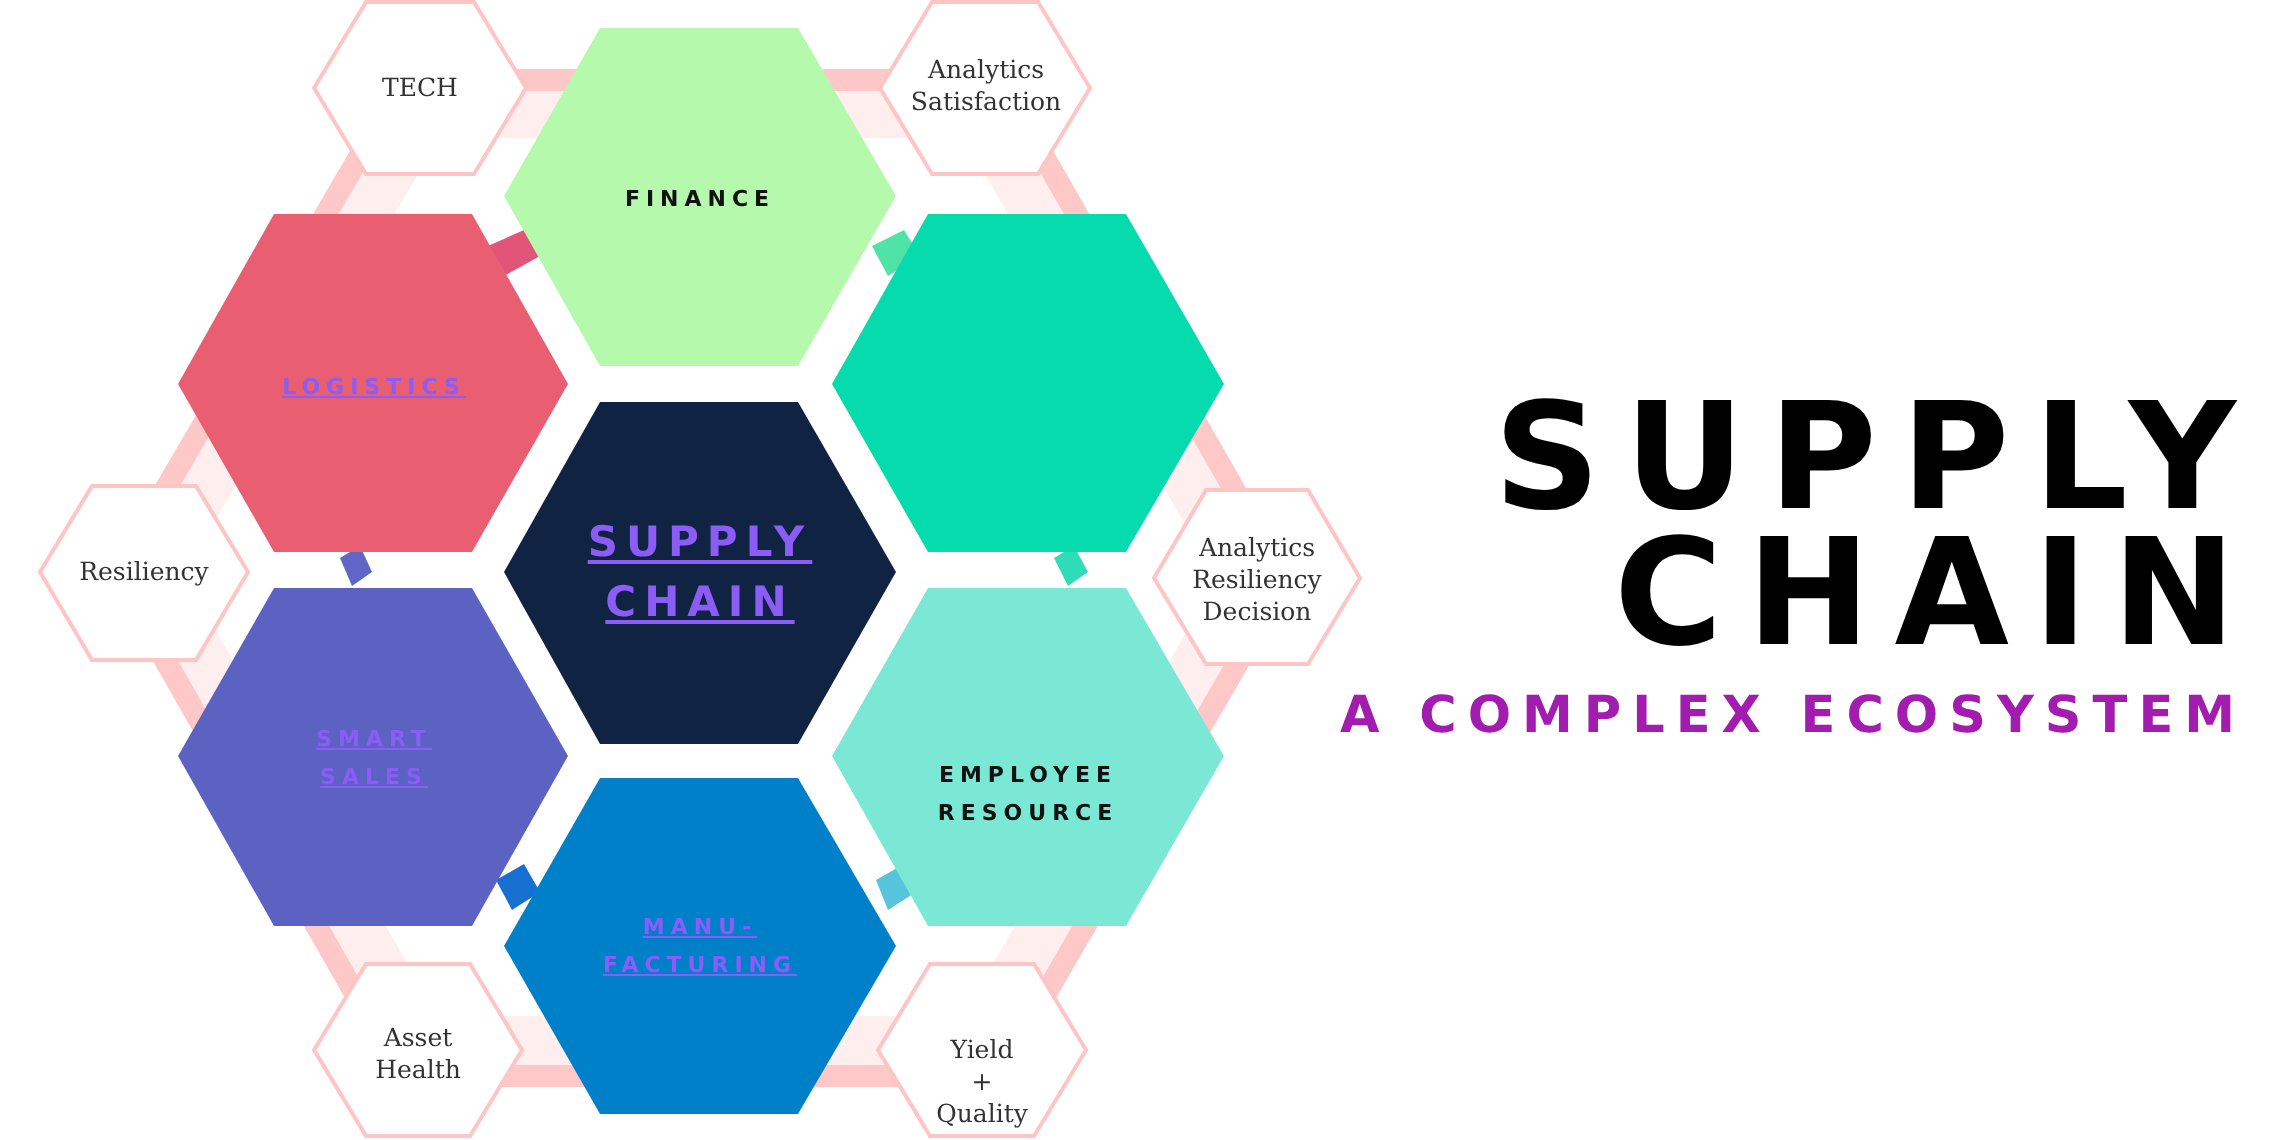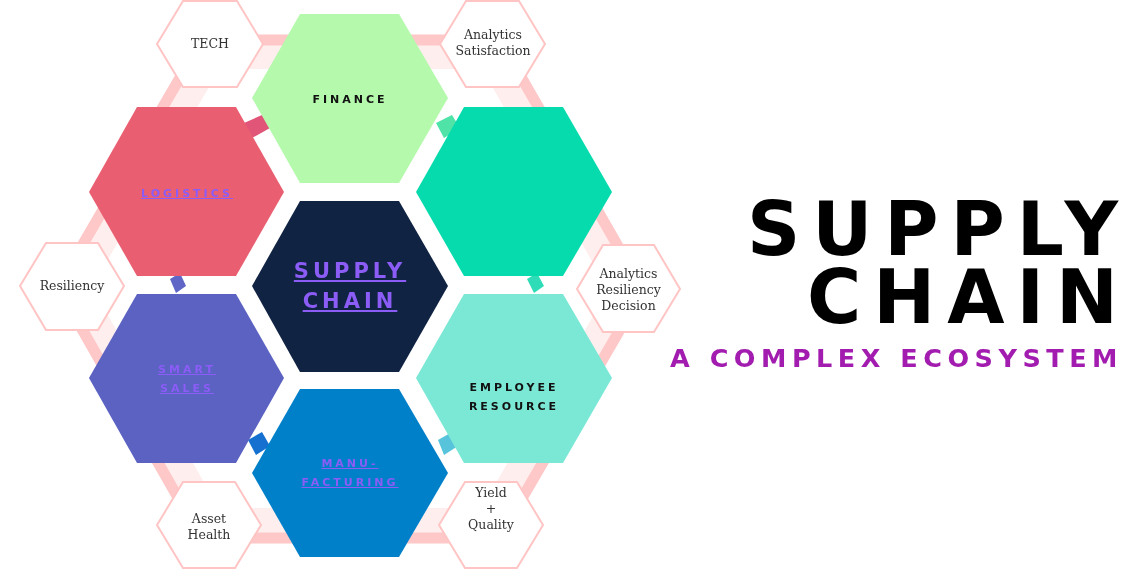--- a/index.html
+++ b/index.html
@@ -98,21 +98,21 @@
   </div>
   <div class="small-label" style="left:442px; top:26px; width:102px; height:34px;">
     <span>Analytics</span>
     <span>Satisfaction</span>
   </div>
   <div class="small-label" style="left:577px; top:265px; width:103px; height:50px;">
     <span>Analytics</span>
     <span>Resiliency</span>
     <span>Decision</span>
   </div>
-  <div class="small-label" style="left:440px; top:484px; width:102px; height:50px;">
+  <div class="small-label" style="left:440px; top:516px; width:102px; height:50px;">
     <span>Yield</span>
     <span>+</span>
     <span>Quality</span>
   </div>
   <div class="small-label" style="left:158px; top:510px; width:102px; height:34px;text-align:center;">
     <span>Asset</span>
     <span>Health</span>
   </div>
   <div class="small-label" style="left:20px; top:272px; width:104px; height:28px;">
     <span>Resiliency</span>

